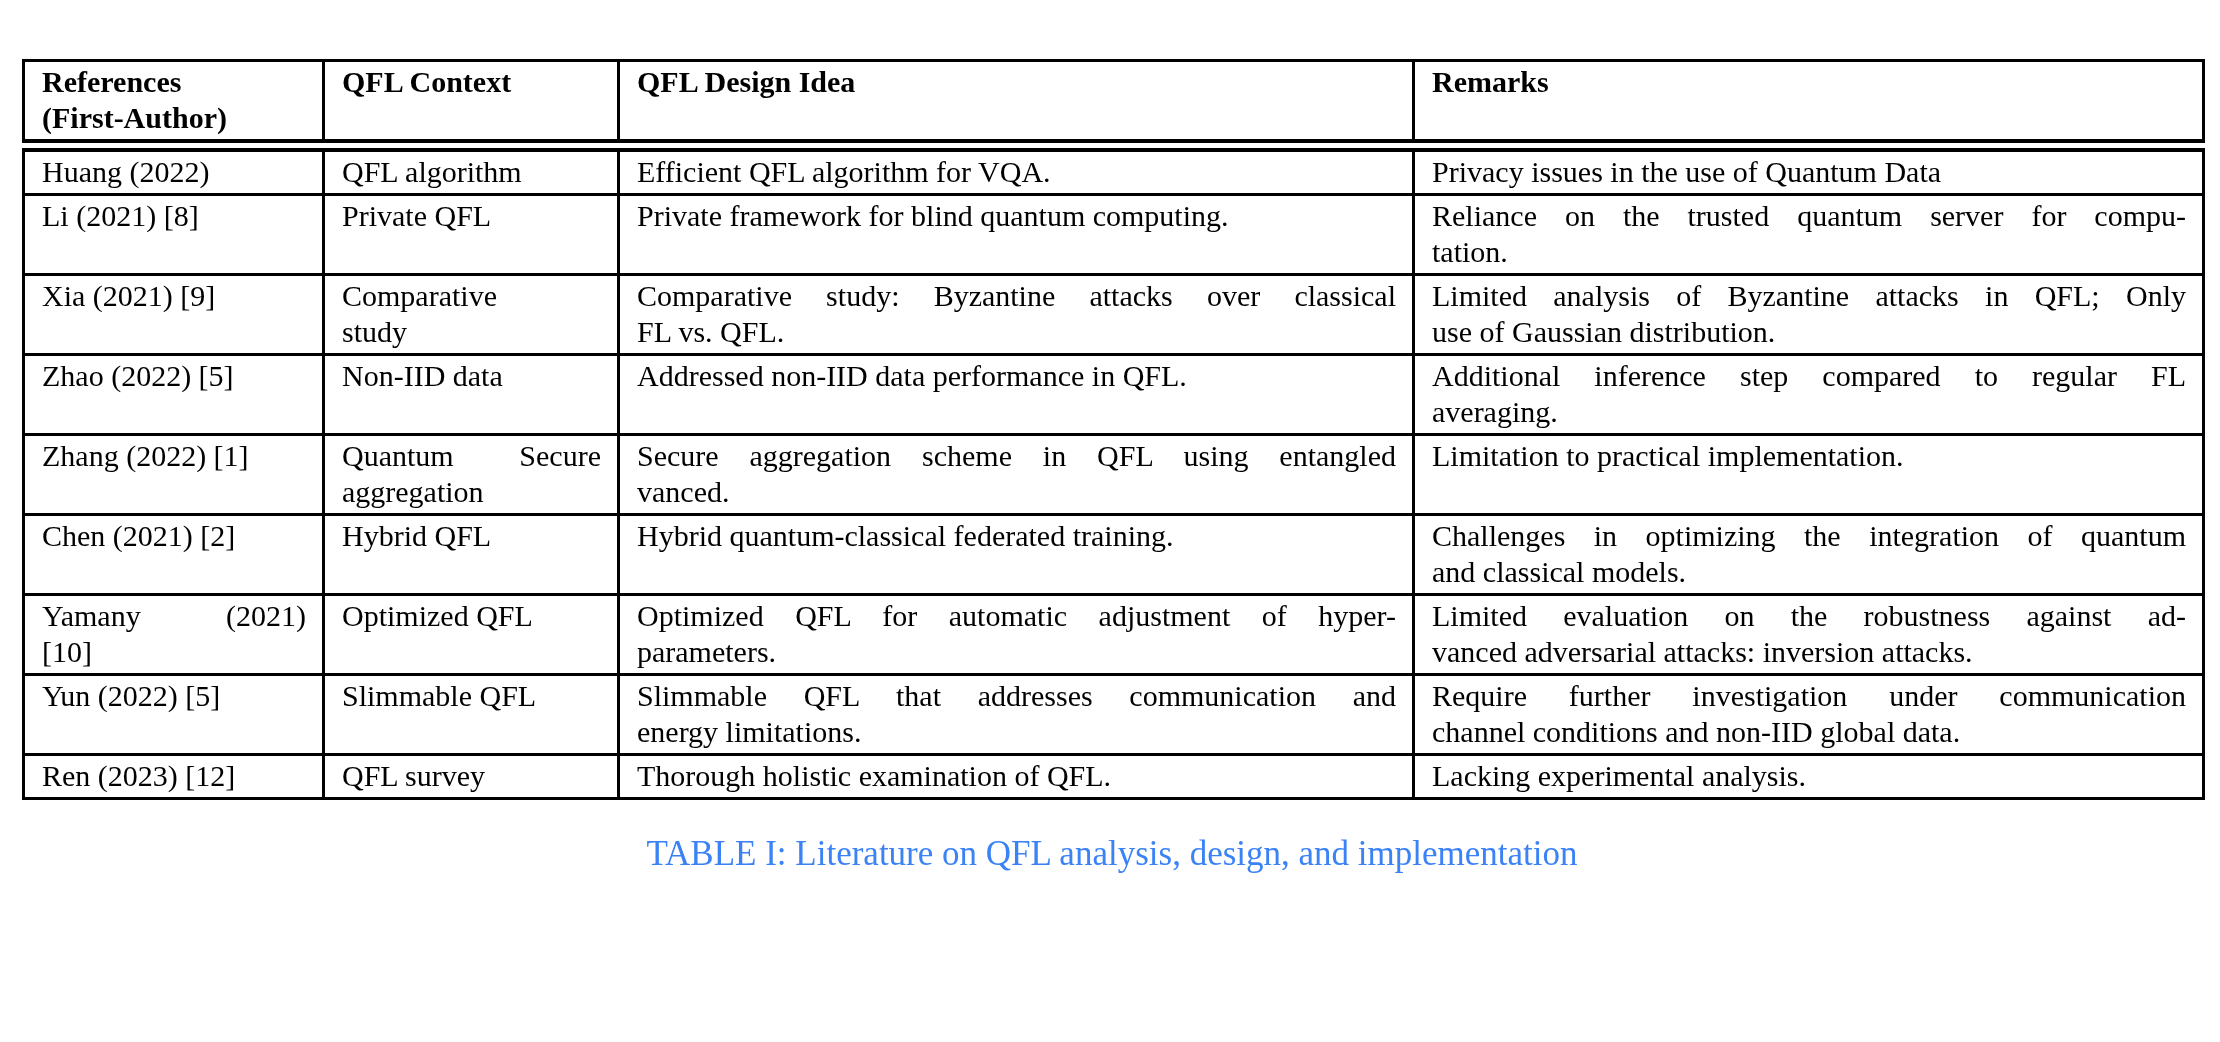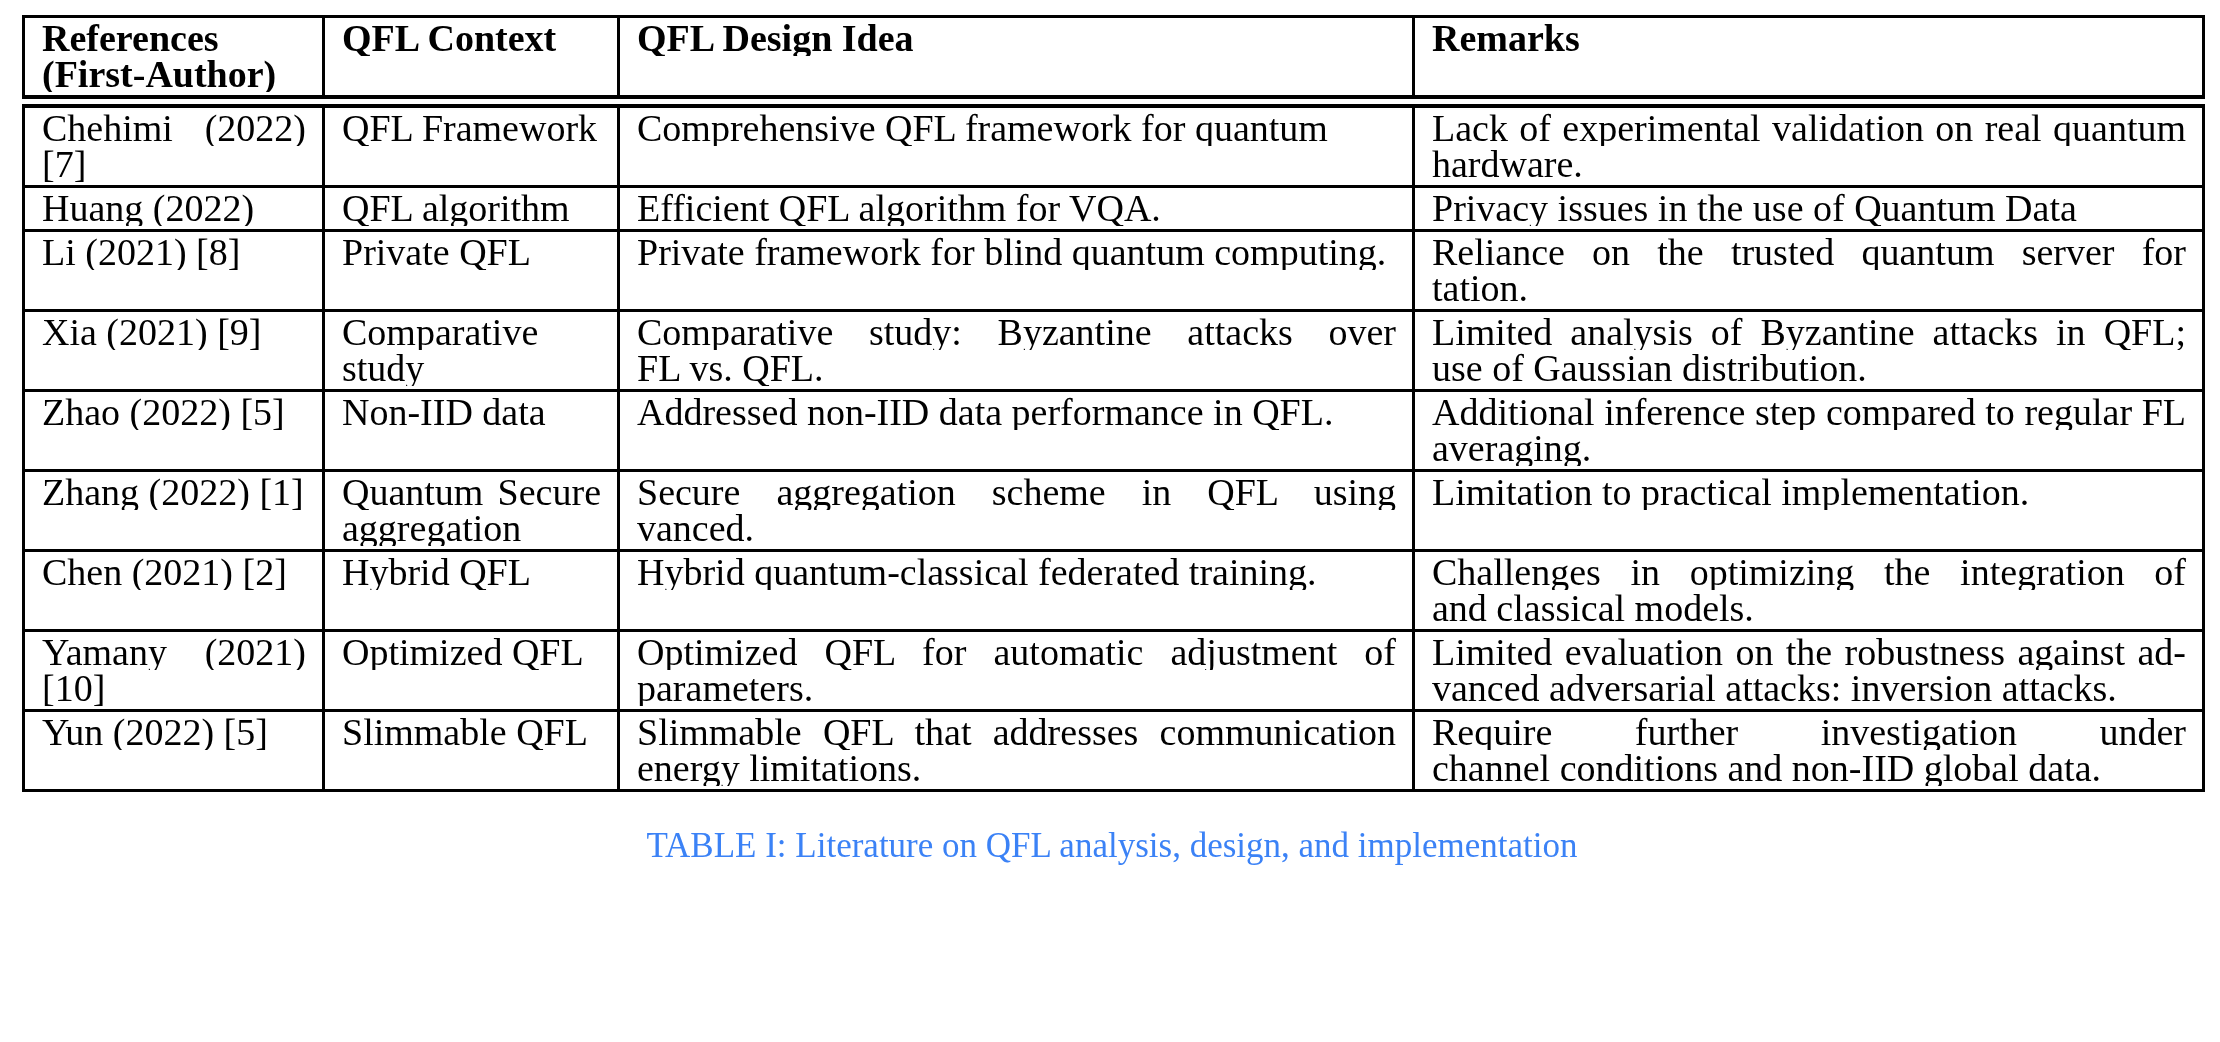--- a/index.html
+++ b/index.html
@@ -14,21 +14,22 @@
     color: #000000;
   }
   .page {
     padding: 15px 0 0 22px;
   }
   table.lit {
     border-collapse: collapse;
     table-layout: fixed;
     width: 2180px;
     border: 3px solid #000;
-    font-size: 38px;
+    font-size: 30px;
+    margin-top: 44px;
   }
   table.lit th,
   table.lit td {
     border-left: 3px solid #000;
     border-right: 3px solid #000;
     vertical-align: top;
     text-align: left;
     padding: 2px 16px 3px 17px;
     line-height: 36px;
     overflow: hidden;
@@ -88,36 +89,20 @@
             <div class="cl">QFL Design Idea</div>
           </th>
           <th>
             <div class="cl">Remarks</div>
           </th>
         </tr>
     </thead>
     <tbody id="table-body">
         <tr>
           <td>
-            <div class="cl jl">Chehimi (2022)</div>
-            <div class="cl">[7]</div>
-          </td>
-          <td>
-            <div class="cl">QFL Framework</div>
-          </td>
-          <td>
-            <div class="cl">Comprehensive QFL framework for quantum data.</div>
-          </td>
-          <td>
-            <div class="cl jl">Lack of experimental validation on real quantum</div>
-            <div class="cl">hardware.</div>
-          </td>
-        </tr>
-        <tr>
-          <td>
             <div class="cl">Huang (2022)</div>
           </td>
           <td>
             <div class="cl">QFL algorithm</div>
           </td>
           <td>
             <div class="cl">Efficient QFL algorithm for VQA.</div>
           </td>
           <td>
             <div class="cl">Privacy issues in the use of Quantum Data</div>
@@ -225,18 +210,32 @@
           <td>
             <div class="cl">Slimmable QFL</div>
           </td>
           <td>
             <div class="cl jl">Slimmable QFL that addresses communication and</div>
             <div class="cl">energy limitations.</div>
           </td>
           <td>
             <div class="cl jl">Require further investigation under communication</div>
             <div class="cl">channel conditions and non-IID global data.</div>
+          </td>
+        </tr>
+        <tr>
+          <td>
+            <div class="cl">Ren (2023) [12]</div>
+          </td>
+          <td>
+            <div class="cl">QFL survey</div>
+          </td>
+          <td>
+            <div class="cl">Thorough holistic examination of QFL.</div>
+          </td>
+          <td>
+            <div class="cl">Lacking experimental analysis.</div>
           </td>
         </tr>
       </tbody>
   </table>
   <div class="caption">TABLE I: Literature on QFL analysis, design, and implementation</div>
 </div>
 
 </body></html>

